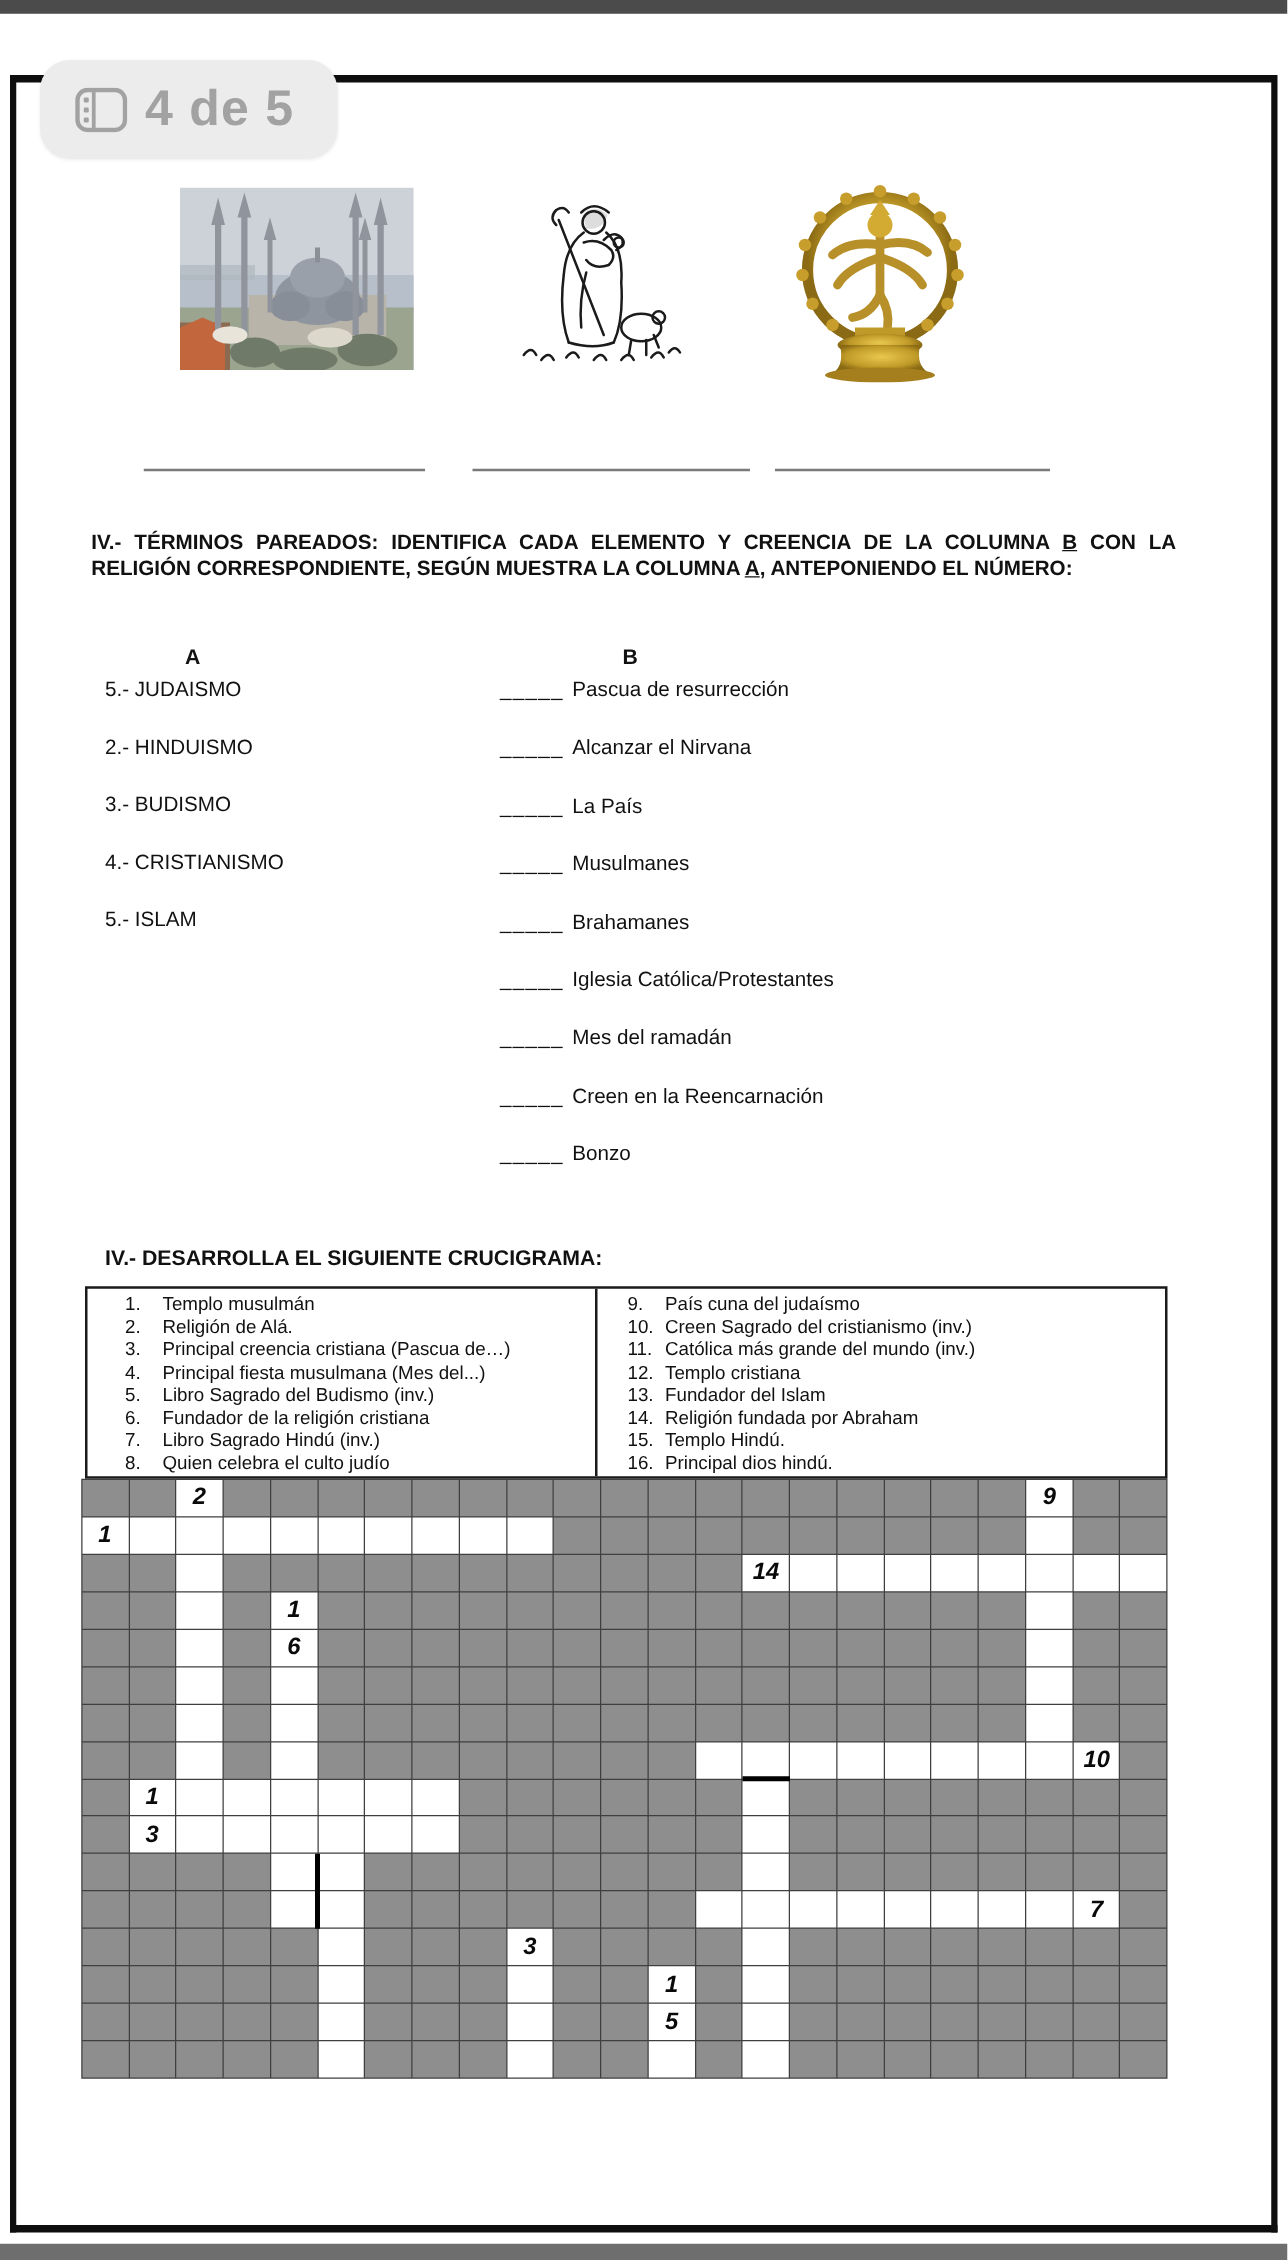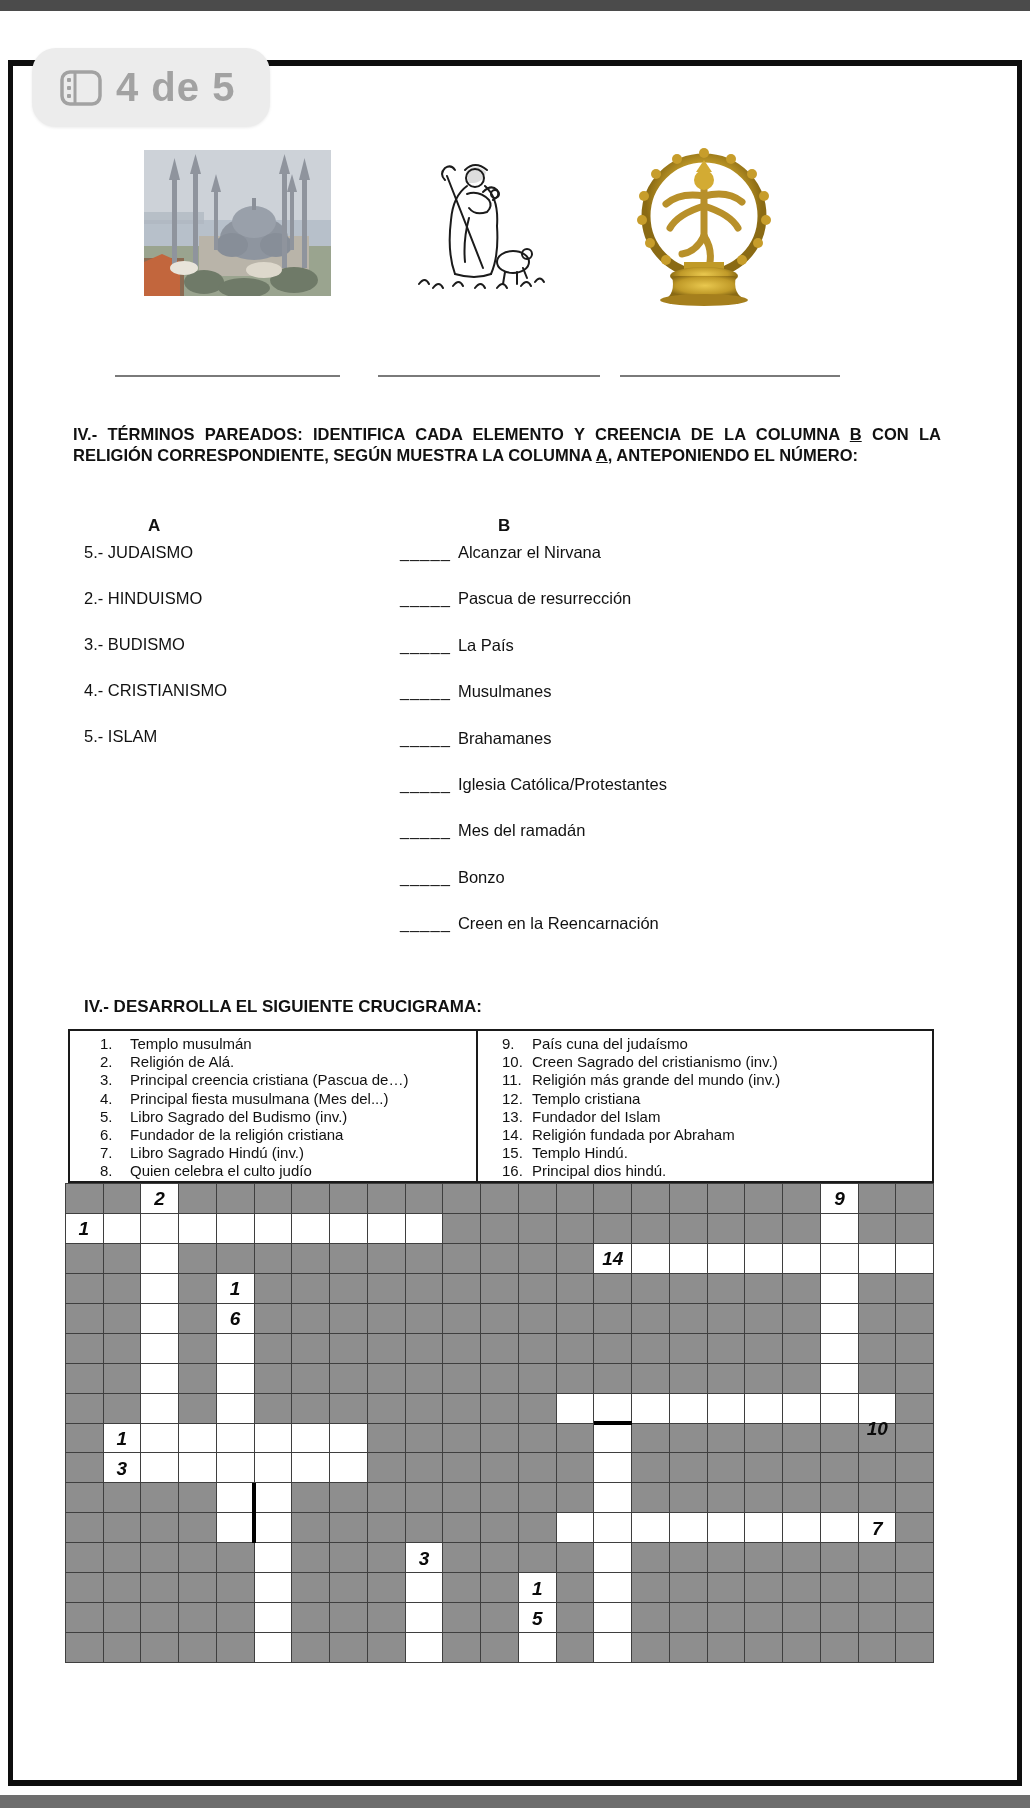--- a/index.html
+++ b/index.html
@@ -191,29 +191,29 @@
 <div class="abs" id="colA-header">A</div>
 <div class="abs" id="colB-header">B</div>
 <div class="abs" id="colA">
     <div class="a-item">5.- JUDAISMO</div>
     <div class="a-item">2.- HINDUISMO</div>
     <div class="a-item">3.- BUDISMO</div>
     <div class="a-item">4.- CRISTIANISMO</div>
     <div class="a-item">5.- ISLAM</div>
   </div>
 <div class="abs" id="colB">
+    <div class="b-item"><span class="blank">_____</span><span>Pascua de resurrección</span></div>
     <div class="b-item"><span class="blank">_____</span><span>Alcanzar el Nirvana</span></div>
-    <div class="b-item"><span class="blank">_____</span><span>Pascua de resurrección</span></div>
     <div class="b-item"><span class="blank">_____</span><span>La País</span></div>
     <div class="b-item"><span class="blank">_____</span><span>Musulmanes</span></div>
     <div class="b-item"><span class="blank">_____</span><span>Brahamanes</span></div>
     <div class="b-item"><span class="blank">_____</span><span>Iglesia Católica/Protestantes</span></div>
     <div class="b-item"><span class="blank">_____</span><span>Mes del ramadán</span></div>
+    <div class="b-item"><span class="blank">_____</span><span>Creen en la Reencarnación</span></div>
     <div class="b-item"><span class="blank">_____</span><span>Bonzo</span></div>
-    <div class="b-item"><span class="blank">_____</span><span>Creen en la Reencarnación</span></div>
   </div>
 
 <div class="abs" id="cruc-heading">IV.- DESARROLLA EL SIGUIENTE CRUCIGRAMA:</div>
 <div class="abs" id="clue-box">
   <div id="clue-divider"></div>
   <div class="clue-col" id="clues-left">
       <div class="clue">
         <span class="num">1.</span>
         <span>Templo musulmán</span>
       </div>
@@ -250,21 +250,21 @@
       <div class="clue">
         <span class="num">9.</span>
         <span>País cuna del judaísmo</span>
       </div>
       <div class="clue">
         <span class="num">10.</span>
         <span>Creen Sagrado del cristianismo (inv.)</span>
       </div>
       <div class="clue">
         <span class="num">11.</span>
-        <span>Religión más grande del mundo (inv.)</span>
+        <span>Católica más grande del mundo (inv.)</span>
       </div>
       <div class="clue">
         <span class="num">12.</span>
         <span>Templo cristiana</span>
       </div>
       <div class="clue">
         <span class="num">13.</span>
         <span>Fundador del Islam</span>
       </div>
       <div class="clue">
@@ -649,21 +649,21 @@
     <div class="cell g" style="background: rgb(142, 142, 142);"></div>
     <div class="cell g" style="background: rgb(142, 142, 142);"></div>
     <div class="cell g" style="background: rgb(142, 142, 142);"></div>
     <div class="cell g" style="background: rgb(142, 142, 142);"></div>
     <span class="xlabel" style="left: 10.8696%; top: 3.125%;">2</span>
     <span class="xlabel" style="left: 89.1304%; top: 3.125%;">9</span>
     <span class="xlabel" style="left: 2.17391%; top: 9.375%;">1</span>
     <span class="xlabel" style="left: 63.0435%; top: 15.625%;">14</span>
     <span class="xlabel" style="left: 19.5652%; top: 21.875%;">1</span>
     <span class="xlabel" style="left: 19.5652%; top: 28.125%;">6</span>
-    <span class="xlabel" style="left: 93.4783%; top: 46.875%; margin-top: 20px;">10</span>
+    <span class="xlabel" style="left: 93.4783%; top: 46.875%;">10</span>
     <span class="xlabel" style="left: 6.52174%; top: 53.125%;">1</span>
     <span class="xlabel" style="left: 6.52174%; top: 59.375%;">3</span>
     <span class="xlabel" style="left: 93.4783%; top: 71.875%;">7</span>
     <span class="xlabel" style="left: 41.3043%; top: 78.125%;">3</span>
     <span class="xlabel" style="left: 54.3478%; top: 84.375%;">1</span>
     <span class="xlabel" style="left: 54.3478%; top: 90.625%;">5</span>
     <div class="bar-v" style="left: 21.7391%; top: 62.5%; height: 12.5%;"></div>
     <div class="bar-h" style="top: 50%; left: 60.8696%; width: 4.34783%;"></div>
   </div>
 

